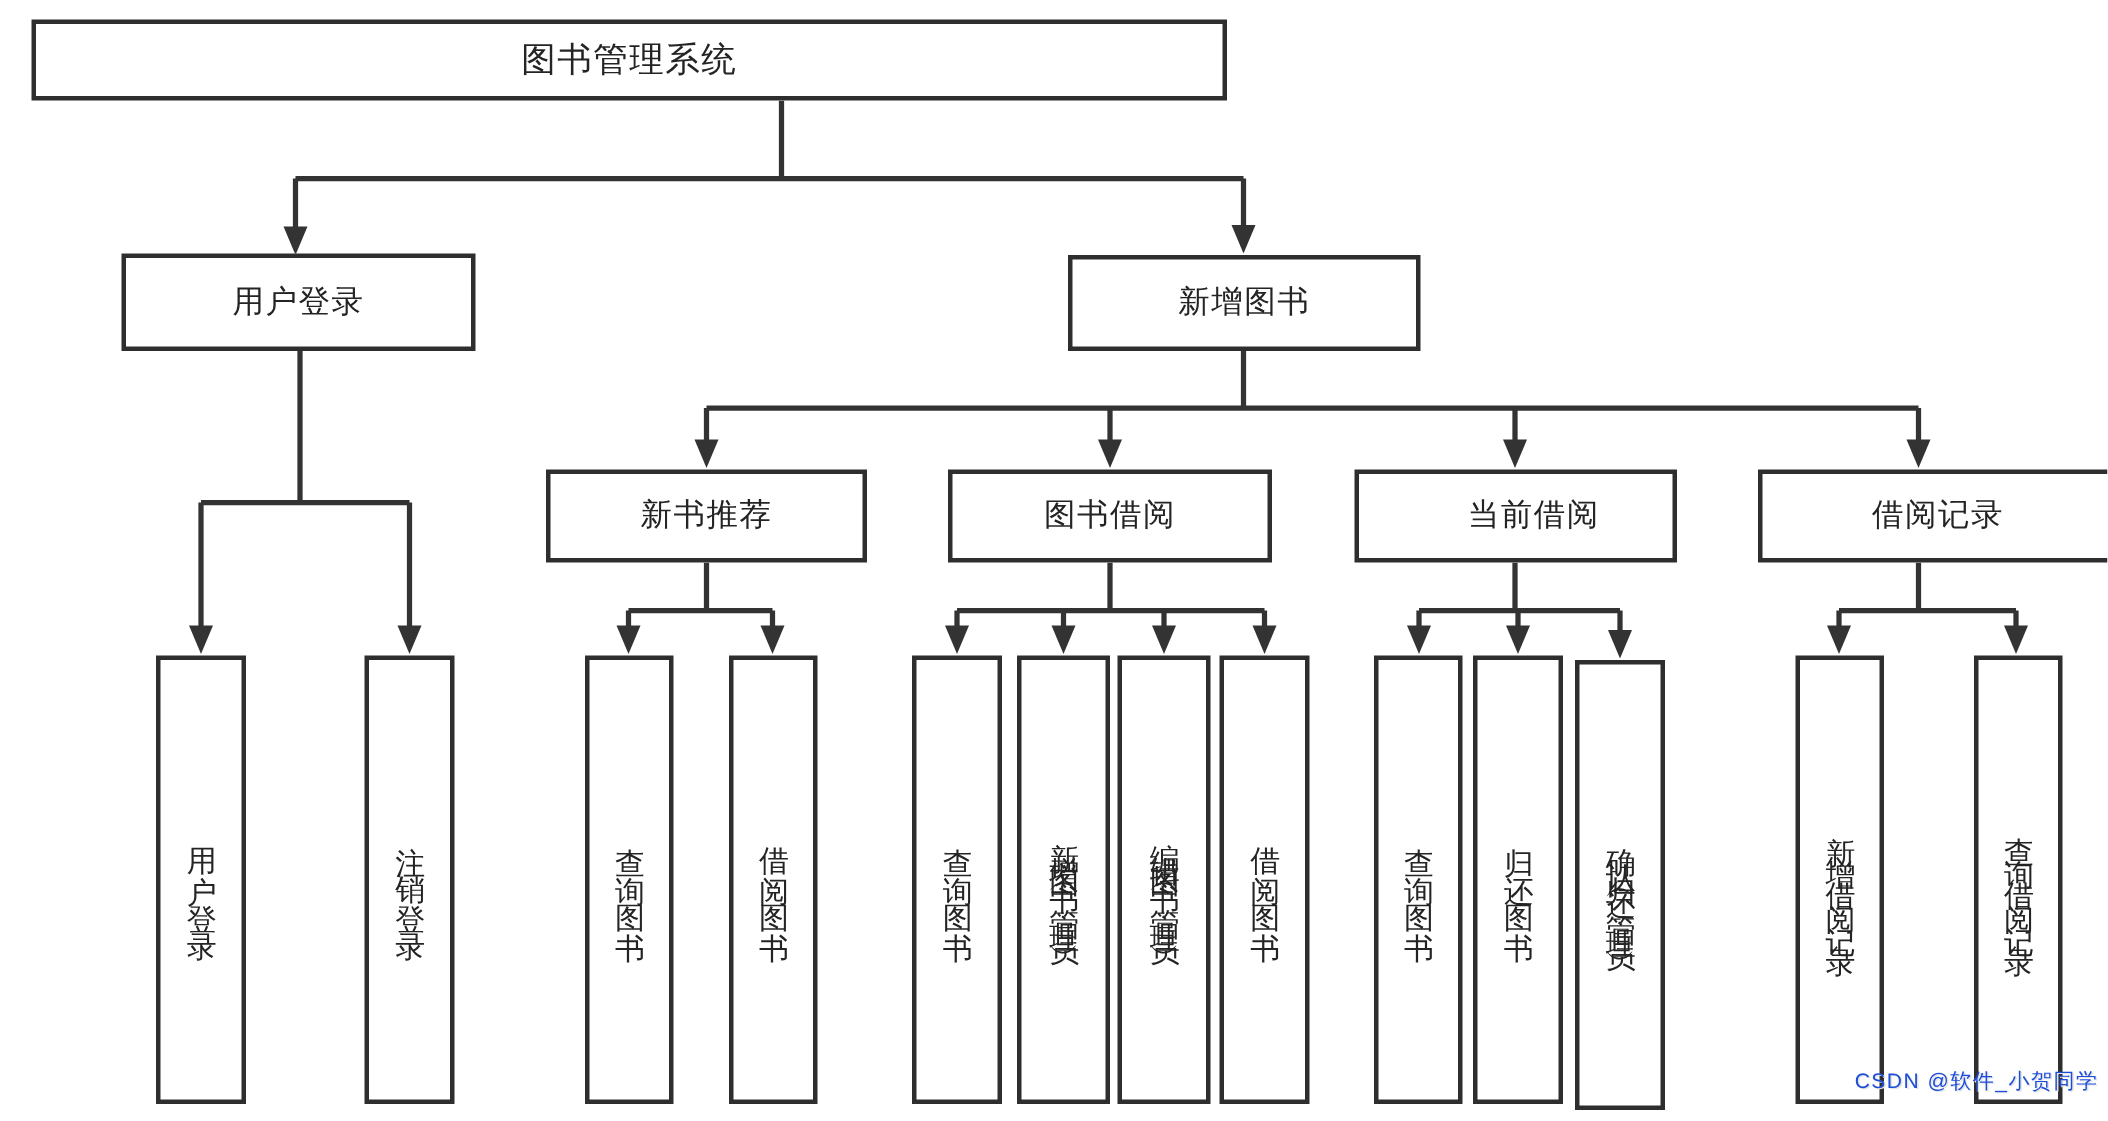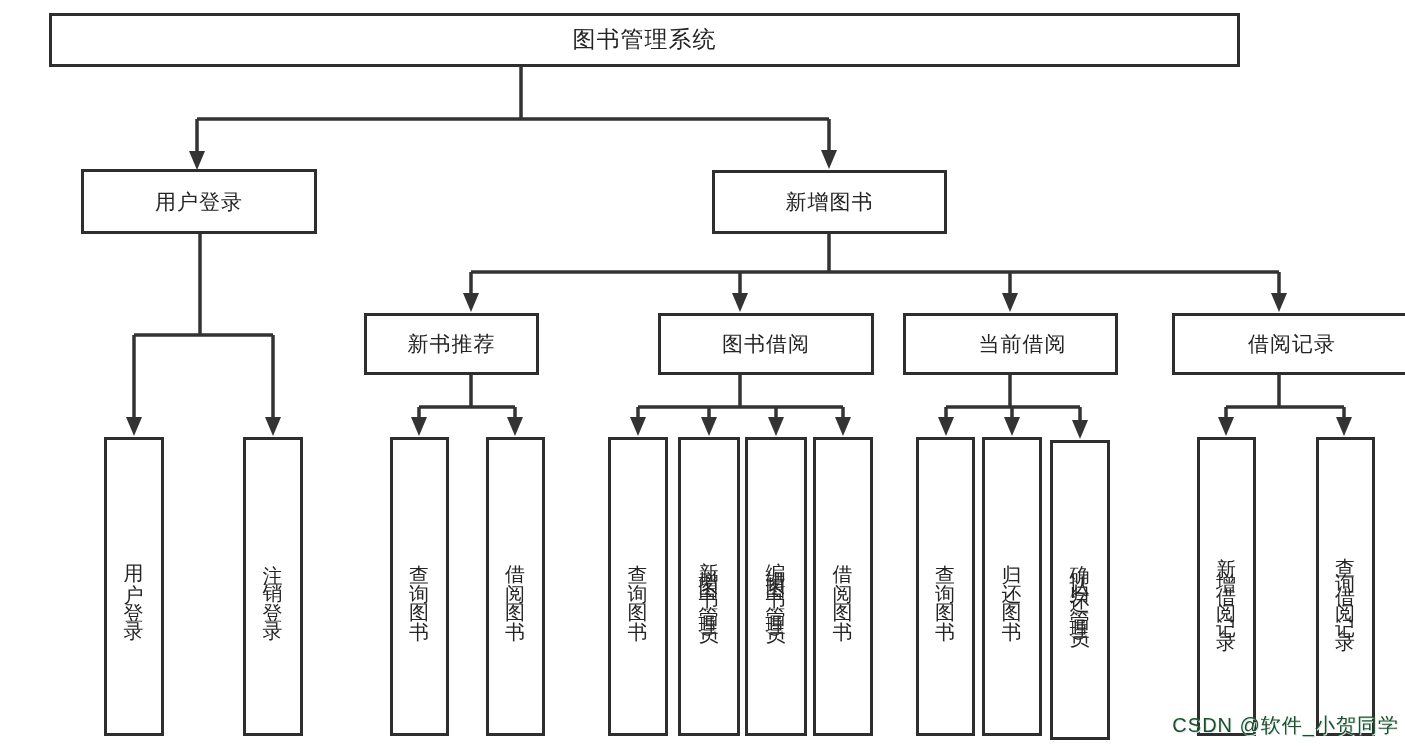--- a/index.html
+++ b/index.html
@@ -17,21 +17,21 @@
   .h  { font-size:21px; letter-spacing:1px; white-space:nowrap; }
   .h.root { font-size:23px; }
   .v  {
     writing-mode:vertical-rl;
     font-size:20px; letter-spacing:19px;
   }
   .v6 { letter-spacing:15px; }
   .v9 { letter-spacing:9px; }
   .watermark {
     position:absolute; right:6px; top:712px;
-    font-size:20px; color:#14532d; letter-spacing:1px; white-space:nowrap;
+    font-size:14px; color:#1d4ed8; letter-spacing:1px; white-space:nowrap;
     text-shadow:1px 1px 0 #e3e3e3;
   }
 </style>
 </head>
 <body>
 
 <div class="stage">
 
   <svg class="wires" width="1405" height="747" viewBox="0 0 1405 747">
     <g stroke="#333333" stroke-width="3.5" fill="none">
@@ -92,27 +92,27 @@
       <polygon points="768,417 784,417 776,436"></polygon>
       <polygon points="835,417 851,417 843,436"></polygon>
       <polygon points="938,417 954,417 946,436"></polygon>
       <polygon points="1004,417 1020,417 1012,436"></polygon>
       <polygon points="1072,420 1088,420 1080,439"></polygon>
       <polygon points="1218,417 1234,417 1226,436"></polygon>
       <polygon points="1336,417 1352,417 1344,436"></polygon>
     </g>
   </svg>
 
-  <div class="node h root" style="left:21px; top:13px; width:1191px; height:54px;margin-left:28px;">图书管理系统</div>
+  <div class="node h root" style="left:21px; top:13px; width:797px; height:54px;">图书管理系统</div>
 
   <div class="node h" style="left:81px; top:169px; width:236px; height:65px;">用户登录</div>
   <div class="node h" style="left:712px; top:170px; width:235px; height:64px;">新增图书</div>
 
-  <div class="node h" style="left:364px; top:313px; width:175px; height:62px;">新书推荐</div>
-  <div class="node h" style="left:658px; top:313px; width:216px; height:62px;">图书借阅</div>
+  <div class="node h" style="left:364px; top:313px; width:214px; height:62px;">新书推荐</div>
+  <div class="node h" style="left:632px; top:313px; width:216px; height:62px;">图书借阅</div>
   <div class="node h" style="left:903px; top:313px; width:215px; height:62px;padding-left:24px;">当前借阅</div>
   <div class="node h" style="left:1172px; top:313px; width:240px; height:62px;">借阅记录</div>
 
   <div class="node v" style="left:104px; top:437px; width:60px; height:299px;">用户登录</div>
   <div class="node v" style="left:243px; top:437px; width:60px; height:299px;">注销登录</div>
 
   <div class="node v" style="left:390px; top:437px; width:59px; height:299px;">查询图书</div>
   <div class="node v" style="left:486px; top:437px; width:59px; height:299px;">借阅图书</div>
 
   <div class="node v" style="left:608px; top:437px; width:60px; height:299px;">查询图书</div>

